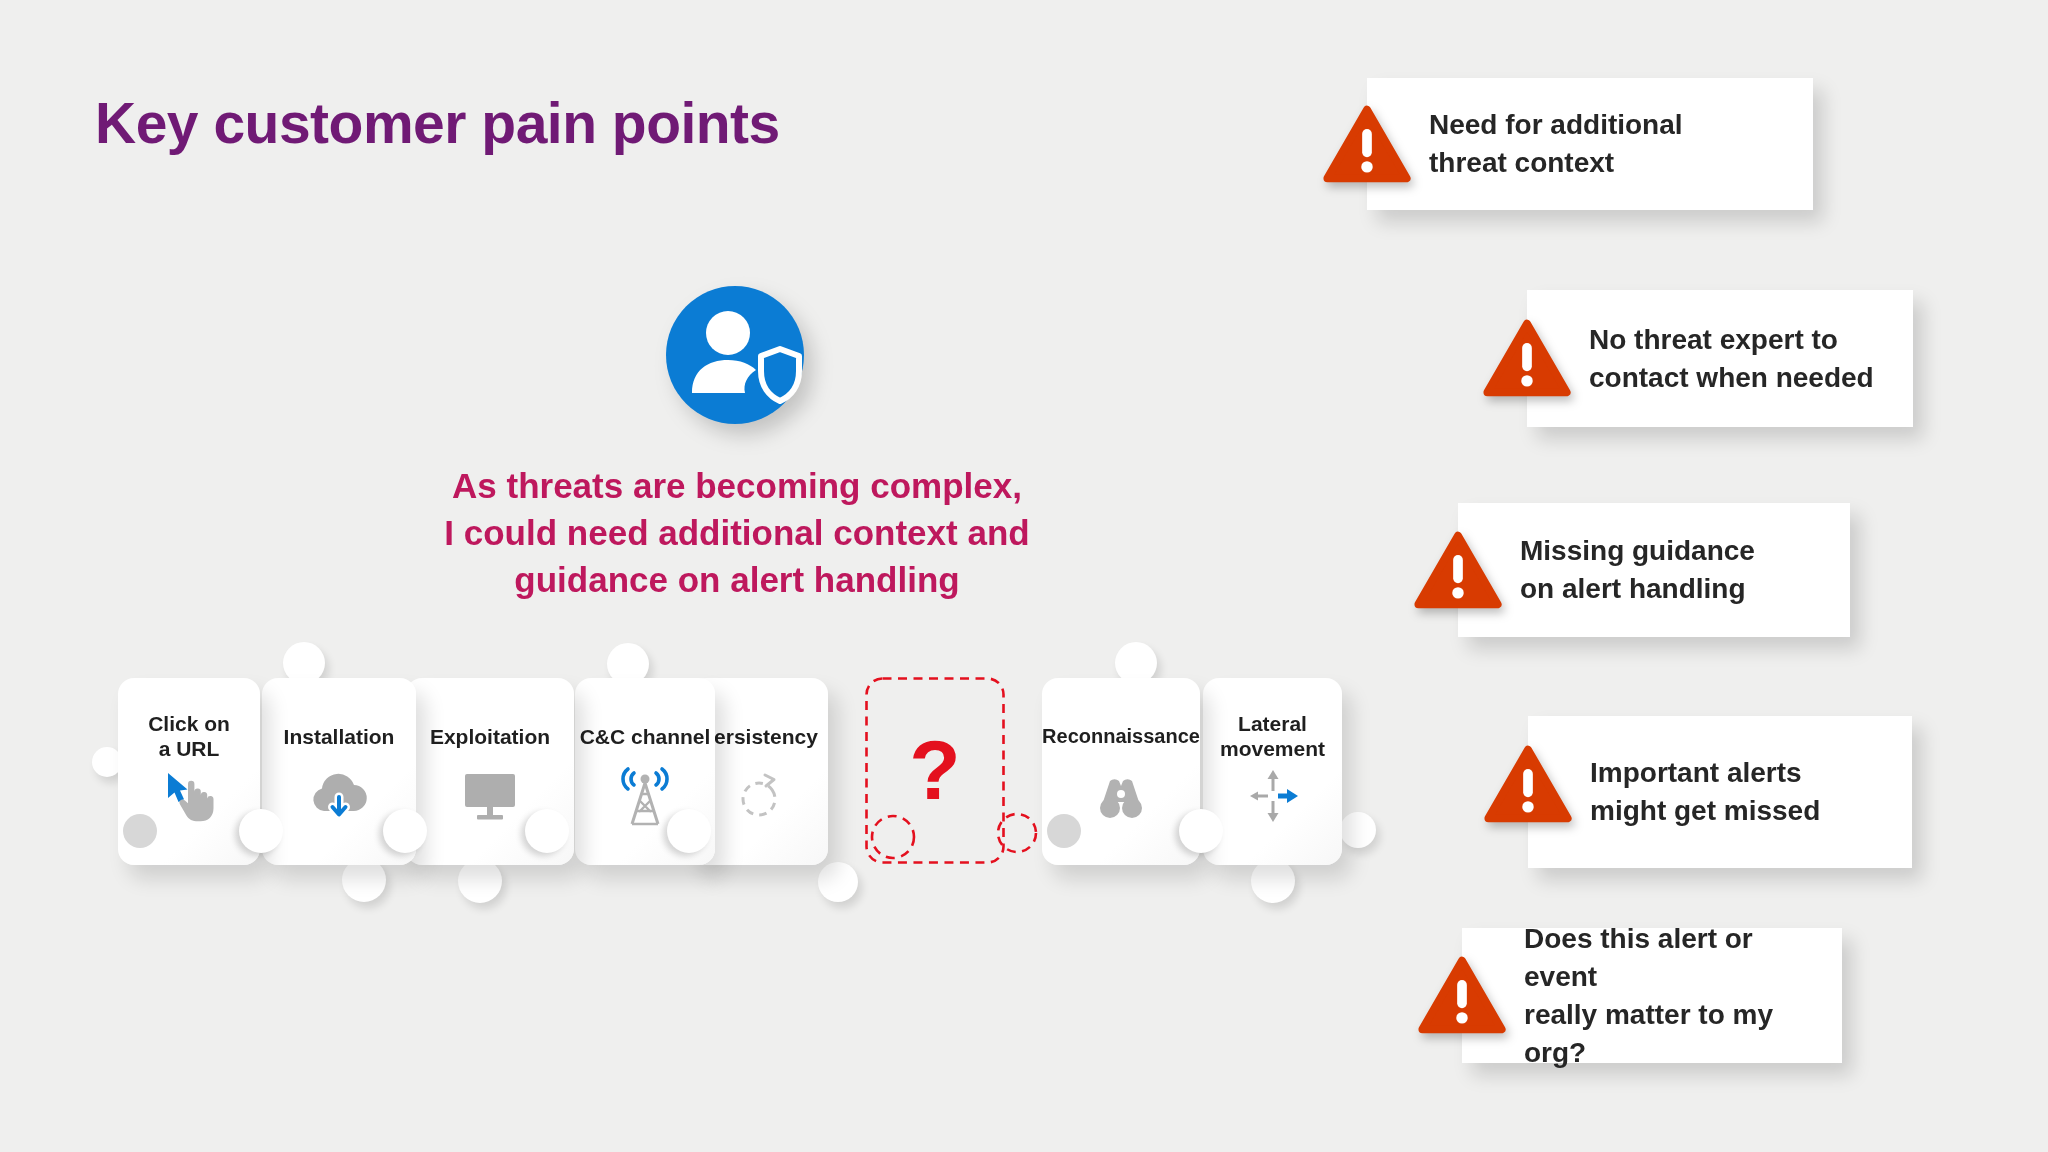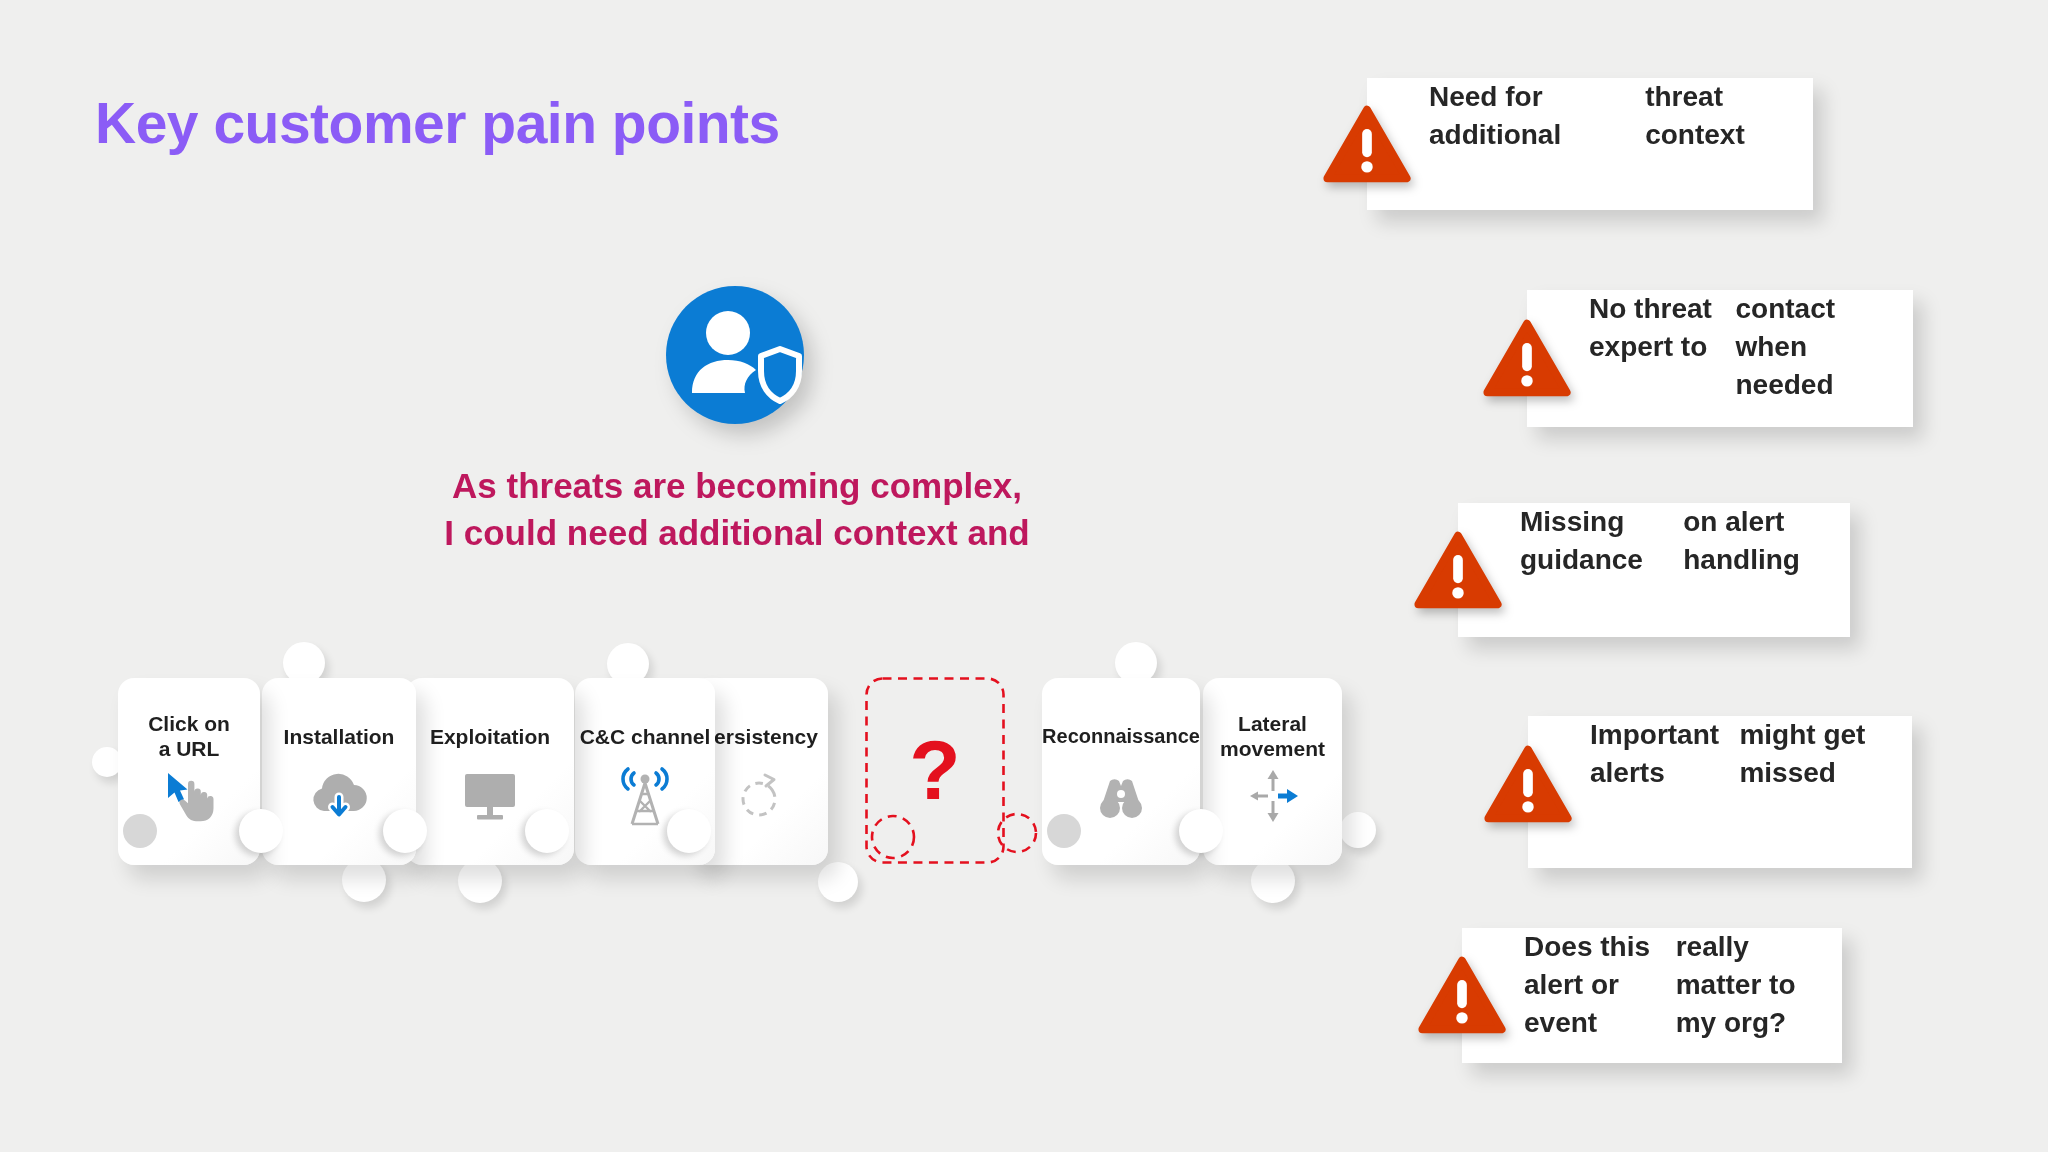--- a/index.html
+++ b/index.html
@@ -8,21 +8,21 @@
     position:relative; overflow:hidden;
     background:#efefee;
     font-family:"Liberation Sans", sans-serif;
     color:#1f1f1f;
   }
   .abs { position:absolute; }
 
   
   #slide-title {
     left:95px; top:90px;
-    font-size:57px; font-weight:700; letter-spacing:-0.5px; color:#8b5cf6;
+    font-size:57px; font-weight:700; letter-spacing:-0.5px; color:#701a75;
   }
 
   
   #persona-icon { left:666px; top:286px; width:138px; height:138px;
     filter:drop-shadow(9px 11px 10px rgba(0,0,0,0.18)); }
   #persona-quote {
     left:402px; top:462px; width:670px;
     text-align:center; font-size:35px; line-height:47px; font-weight:700; color:#be185d;
   }
   #persona-quote span { display:block; }
@@ -58,21 +58,21 @@
     text-align:center; font-size:84px; line-height:112px; font-weight:600; color:#e4101e;
   }
 
   
   .card {
     position:absolute; background:#ffffff;
     box-shadow:10px 12px 18px rgba(0,0,0,0.15);
   }
   .card-text {
     position:absolute; inset:0; padding-left:62px; padding-right:10px;
-    display:flex; flex-direction:row; justify-content:center;
+    display:flex; flex-direction:column; justify-content:center;
     font-size:28px; line-height:38px; font-weight:700; color:#262626;
   }
   .card-text span { display:block; }
   .warn { position:absolute; left:-44px; width:88px; height:80px;
     filter:drop-shadow(3px 5px 5px rgba(0,0,0,0.25)); z-index:2; }
 
   #card-1 { left:1367px; top:78px;  width:446px; height:132px; }
   #card-2 { left:1527px; top:290px; width:386px; height:137px; }
   #card-3 { left:1458px; top:503px; width:392px; height:134px; }
   #card-4 { left:1528px; top:716px; width:384px; height:152px; }
@@ -90,20 +90,21 @@
     <circle cx="69" cy="69" r="69" fill="#0b7cd4"></circle>
     <circle cx="62" cy="47" r="22" fill="#ffffff"></circle>
     <path d="M26 107 C26 84 42 74 62 74 C74 74 84 78 90 84 C81 90 77 98 79 107 Z" fill="#ffffff"></path>
     <path d="M114 63 L95 70 L95 85 C95 100 103 110 114 115 C125 110 133 100 133 85 L133 70 Z" fill="#0b7cd4" stroke="#ffffff" stroke-width="6" stroke-linejoin="round"></path>
   </svg>
 </div>
 
 <div class="abs" id="persona-quote">
   <span>As threats are becoming complex,</span>
   <span>I could need additional context and</span>
+  <span>guidance on alert handling</span>
 </div>
 
 <div class="knob" style="left:92px;  top:747px; width:30px; height:30px;"></div>
 <div class="knob" style="left:283px; top:642px; width:42px; height:42px;"></div>
 <div class="knob" style="left:607px; top:643px; width:42px; height:42px;"></div>
 <div class="knob" style="left:1115px;top:642px; width:42px; height:42px;"></div>
 <div class="knob" style="left:342px; top:858px; width:44px; height:44px;"></div>
 <div class="knob" style="left:458px; top:859px; width:44px; height:44px;"></div>
 <div class="knob" style="left:818px; top:862px; width:40px; height:40px;"></div>
 <div class="knob" style="left:1251px;top:859px; width:44px; height:44px;"></div>

